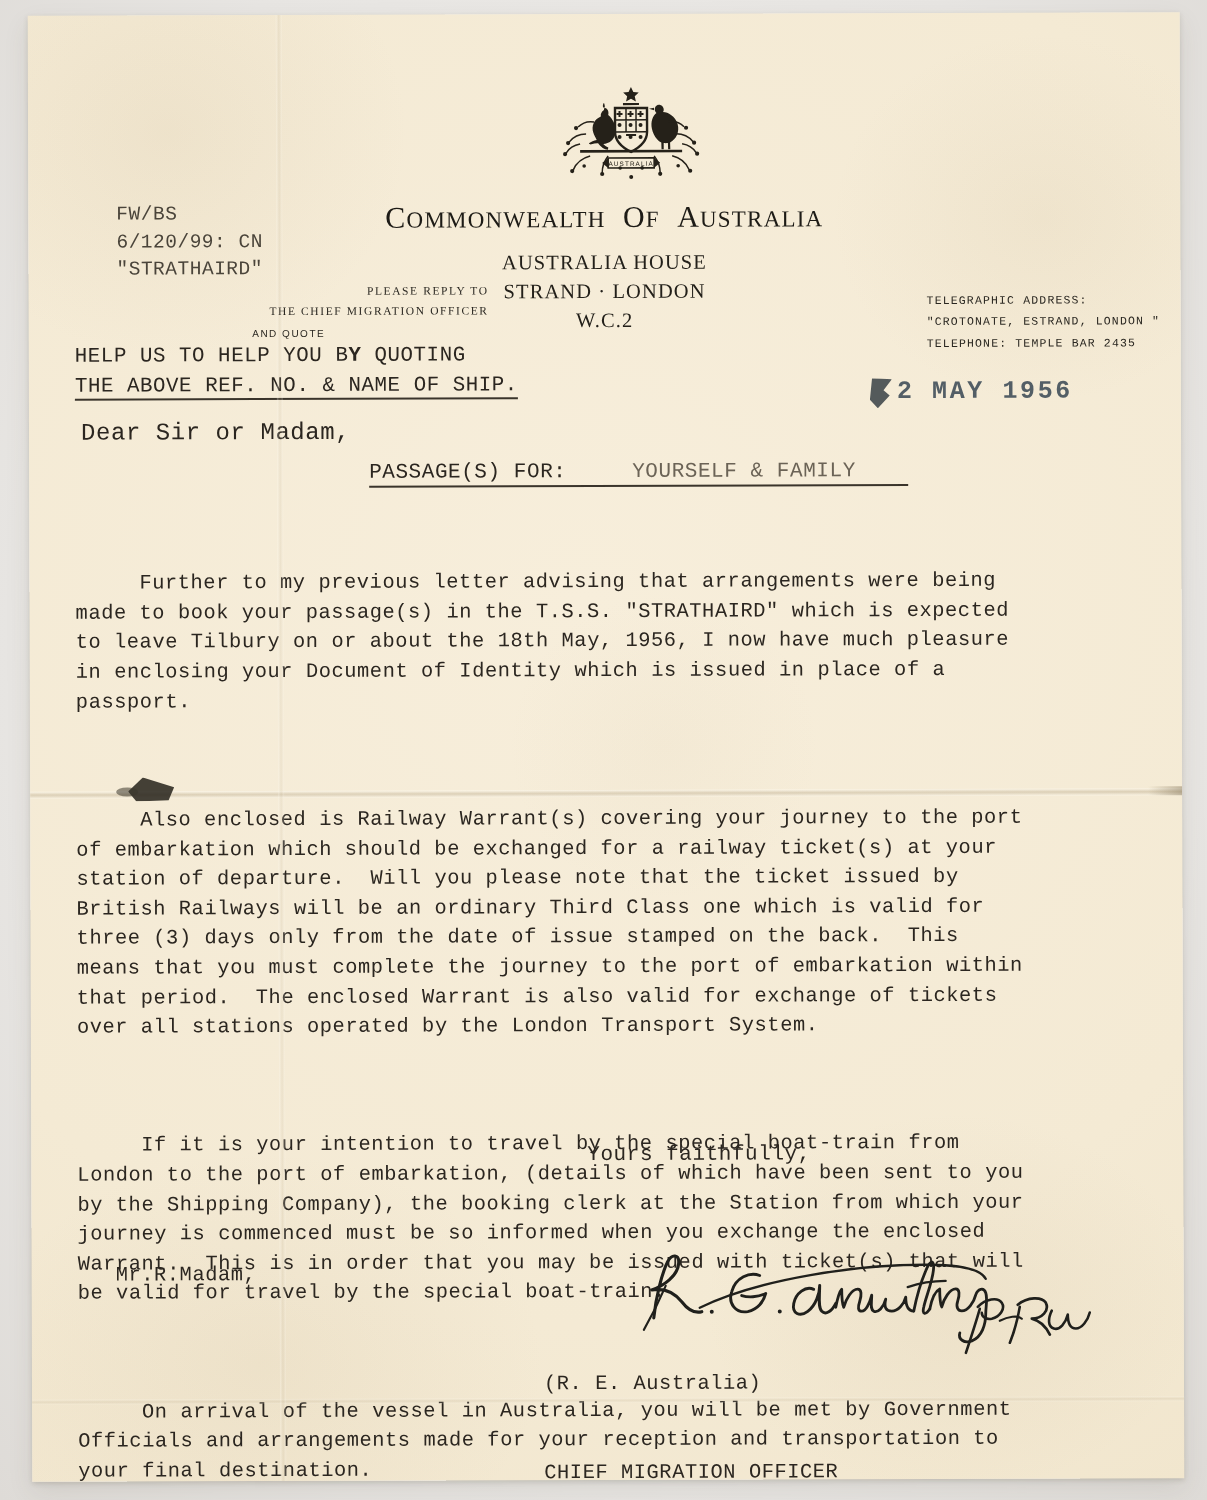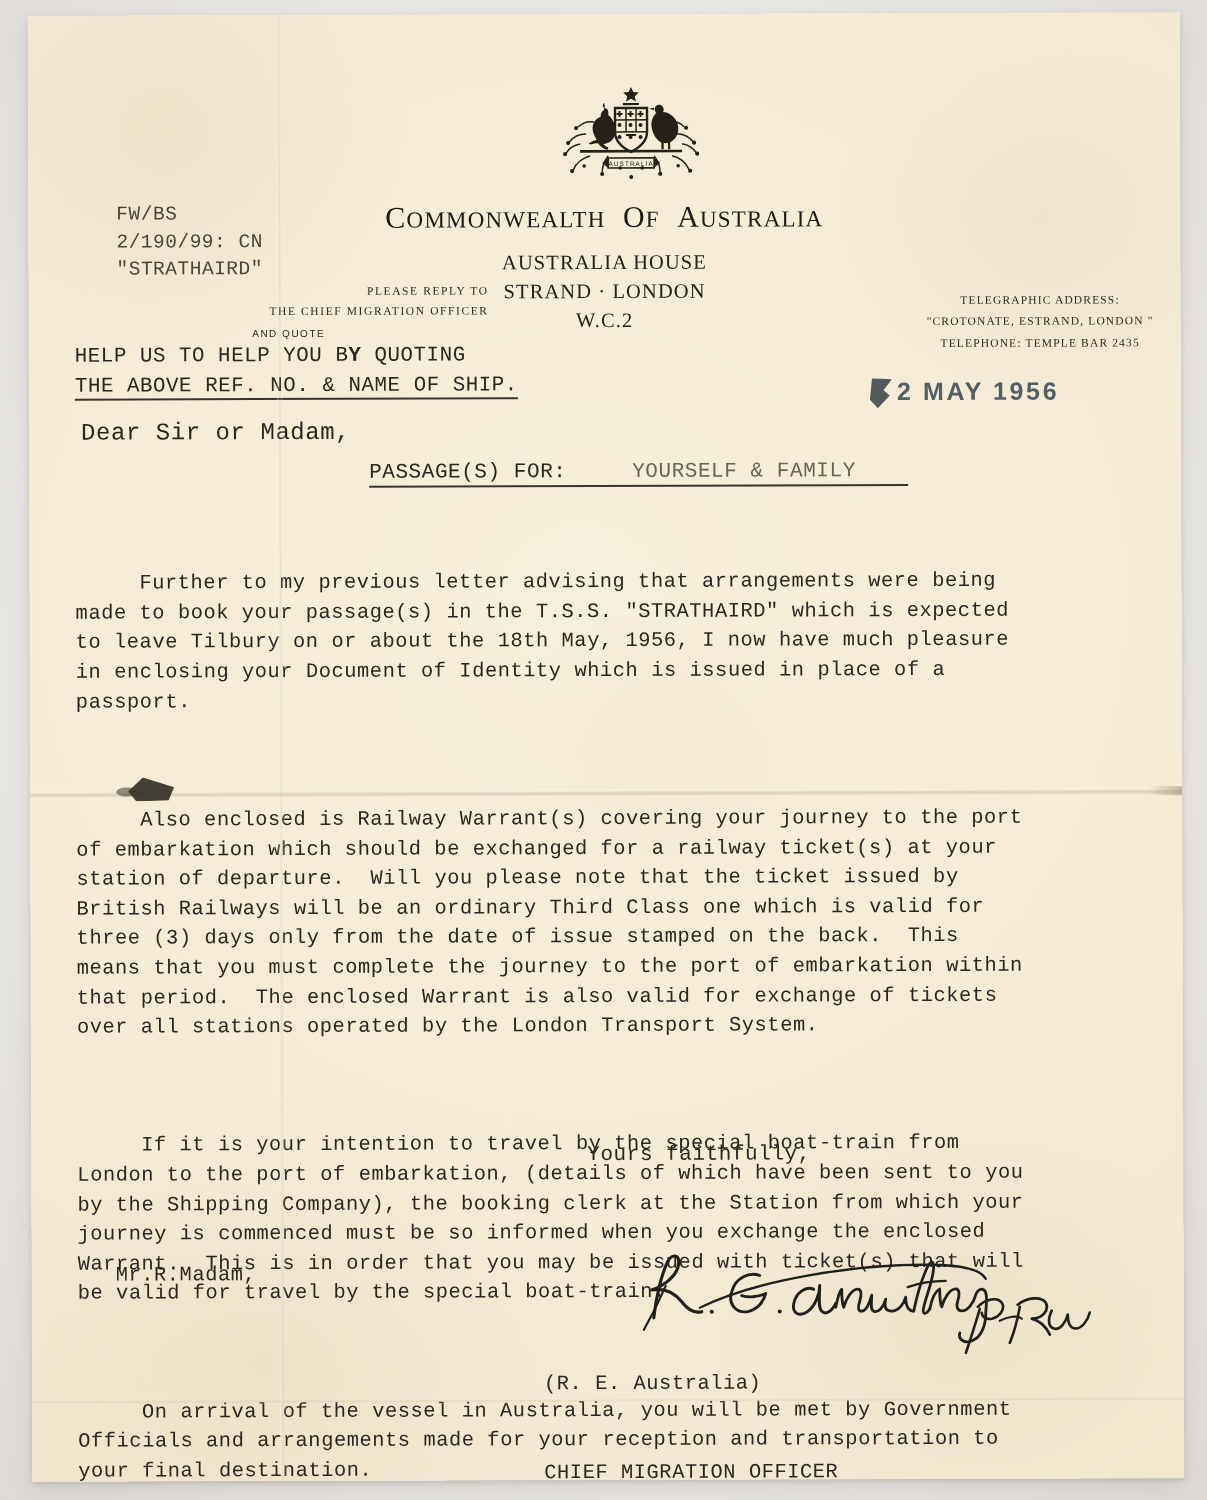--- a/index.html
+++ b/index.html
@@ -174,27 +174,26 @@
     text-align: center;
     font-family: "Liberation Sans", "DejaVu Sans", sans-serif;
     font-size: 10px;
     letter-spacing: 1.5px;
     color: #2a2721;
   }
   
   #telegraphic {
     left: 898px;
     top: 277px;
-    font-family: Liberation Serif, serif;
+    font-family: Liberation Mono, monospace;
     font-size: 11.5px;
     letter-spacing: 1.15px;
     color: #2a2721;
     line-height: 1.85;
     white-space: nowrap;
-    text-align: center;
   }
   
   .typed {
     font-family: "Liberation Mono", "DejaVu Sans Mono", monospace;
     color: #2b2620;
     font-size: 20.4px;
     letter-spacing: 0.55px;
     line-height: 1.0;
     white-space: pre;
   }
@@ -207,21 +206,21 @@
   }
   #quoting .u {
     border-bottom: 2px solid #3a342b;
     padding-bottom: 1px;
   }
   #quoting .bold-y { font-weight: bold; }
   
   #datestamp {
     left: 868px;
     top: 364px;
-    font-family: Liberation Sans, sans-serif;
+    font-family: Liberation Mono, monospace;
     font-weight: bold;
     font-size: 25px;
     letter-spacing: 2.6px;
     color: #30404e;
     opacity: 0.82;
   }
   #datestamp .blot {
     position: absolute;
     left: -27px;
     top: 1px;
@@ -364,21 +363,21 @@
           </g>
 
           <path d="M58 76 h46 v10 h-46z" fill="none" stroke="#252119" stroke-width="1.6"></path>
           <path d="M58 76 l-6 5 6 5z M104 76 l6 5 -6 5z" fill="#252119"></path>
         </g>
         <text x="81" y="84" text-anchor="middle" font-family="Liberation Sans, sans-serif" font-size="6.4" letter-spacing="1.1" fill="#252119">AUSTRALIA</text>
       </svg>
     </div>
 
     <div class="abs typed" id="refblock"><span>FW/BS</span>
-<span>2/190/99: CN</span>
+<span>6/120/99: CN</span>
 <span>"STRATHAIRD"</span></div>
 
     <div class="abs" id="replyto">
       <div>PLEASE REPLY TO</div>
       <div>THE CHIEF MIGRATION OFFICER</div>
     </div>
     <div class="abs" id="andquote">AND QUOTE</div>
 
     <div class="abs" id="letterhead">
       <div class="lh-title"><span class="cap">C</span><span class="sc">OMMONWEALTH</span>&nbsp;&nbsp;<span class="cap">O</span><span class="sc">F</span>&nbsp;&nbsp;<span class="cap">A</span><span class="sc">USTRALIA</span></div>

